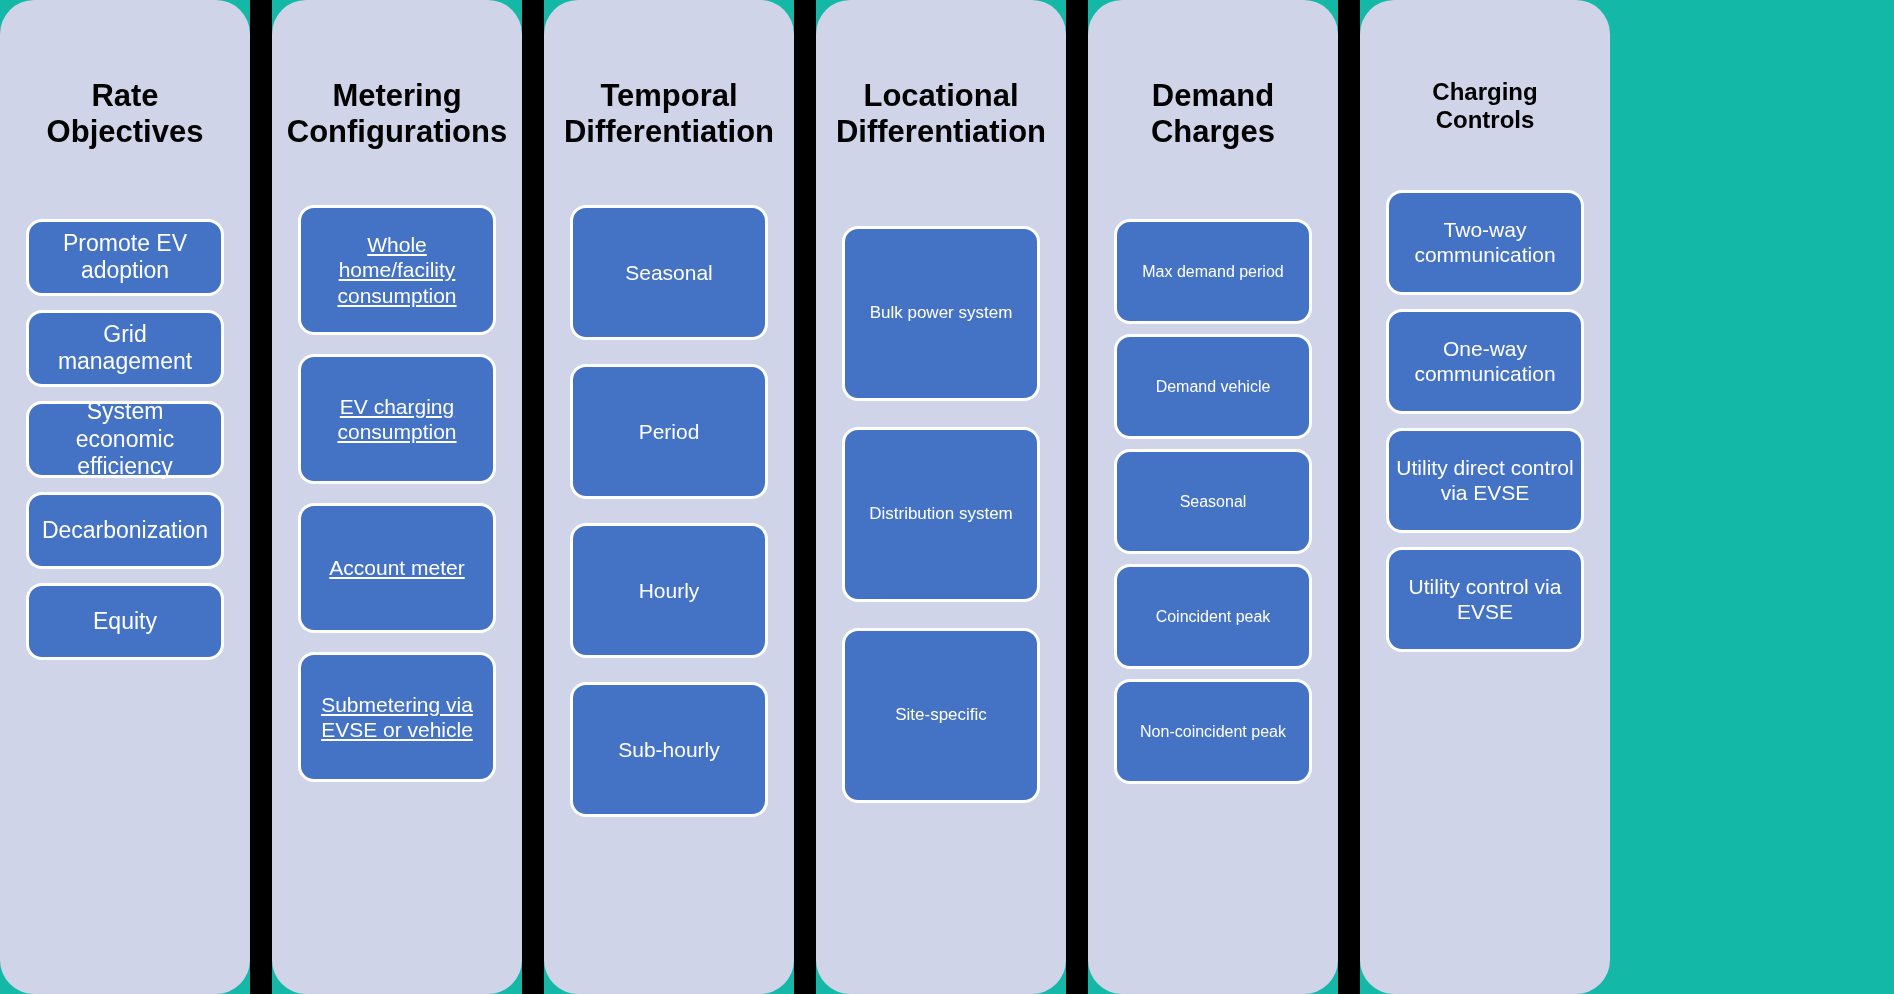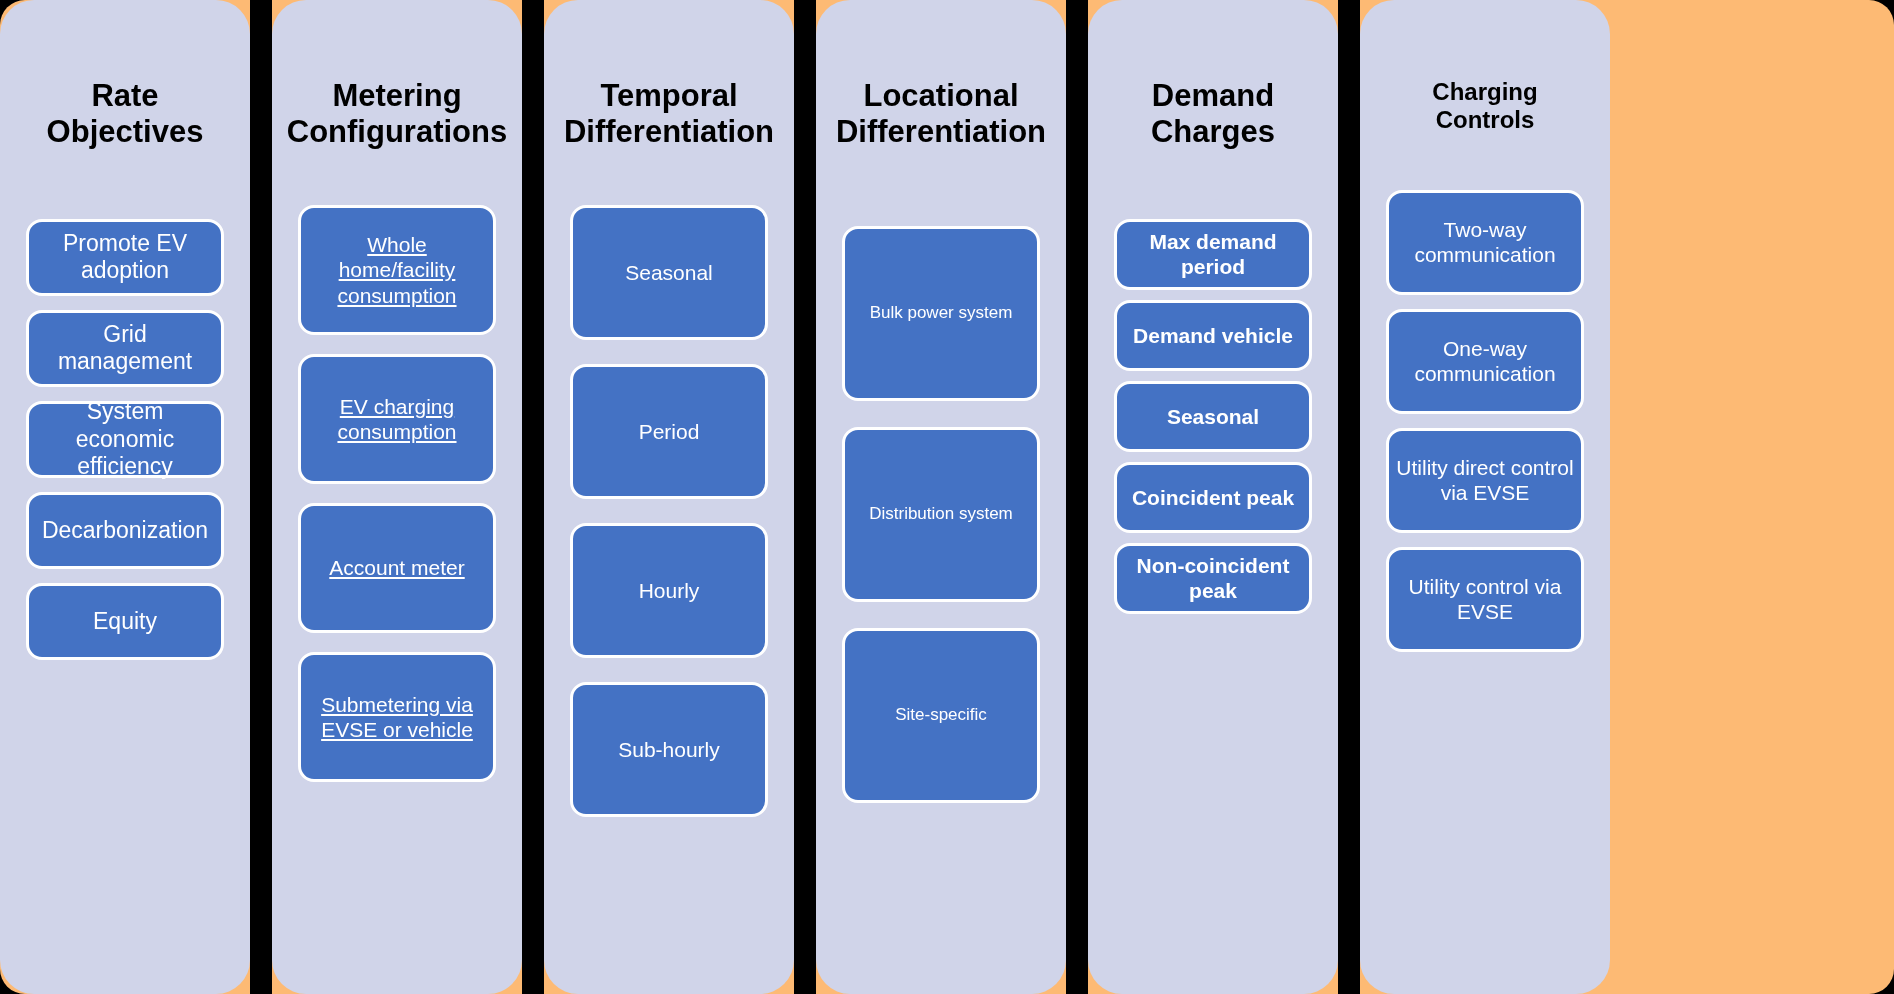--- a/index.html
+++ b/index.html
@@ -10,26 +10,25 @@
   body {
     width: 1894px;
     height: 994px;
     font-family: "Liberation Sans", "DejaVu Sans", sans-serif;
     overflow: hidden;
   }
   #diagram {
     position: relative;
     width: 1894px;
     height: 994px;
-    background: #fdba74;
+    background: #14b8a6;
     display: flex;
     flex-direction: row;
     align-items: stretch;
     box-sizing: border-box;
-    border-radius: 25px;
   }
   .column {
     position: relative;
     background: #D0D4E9;
     border-radius: 34px;
     box-sizing: border-box;
     display: flex;
     flex-direction: column;
     align-items: center;
     height: 994px;
@@ -91,21 +90,21 @@
   
   .c4 { flex: 0 0 250px; }
   .c4 .column-title { font-size: 31px; margin-top: 78px; }
   .c4 .items { margin-top: 76px; gap: 26px; }
   .c4 .item-box { width: 198px; height: 175px; font-size: 17px; }
 
   
   .c5 { flex: 0 0 250px; }
   .c5 .column-title { font-size: 31px; margin-top: 78px; }
   .c5 .items { margin-top: 69px; gap: 10px; }
-  .c5 .item-box { width: 198px; height: 71px; font-size: 21px; font-weight: bold; }
+  .c5 .item-box { width: 198px; height: 105px; font-size: 16px; }
 
   
   .c6 { flex: 0 0 250px; }
   .c6 .column-title { font-size: 24px; margin-top: 78px; }
   .c6 .items { margin-top: 56px; gap: 14px; }
   .c6 .item-box { width: 198px; height: 105px; font-size: 21px; }
 </style>
 </head>
 <body>
 

